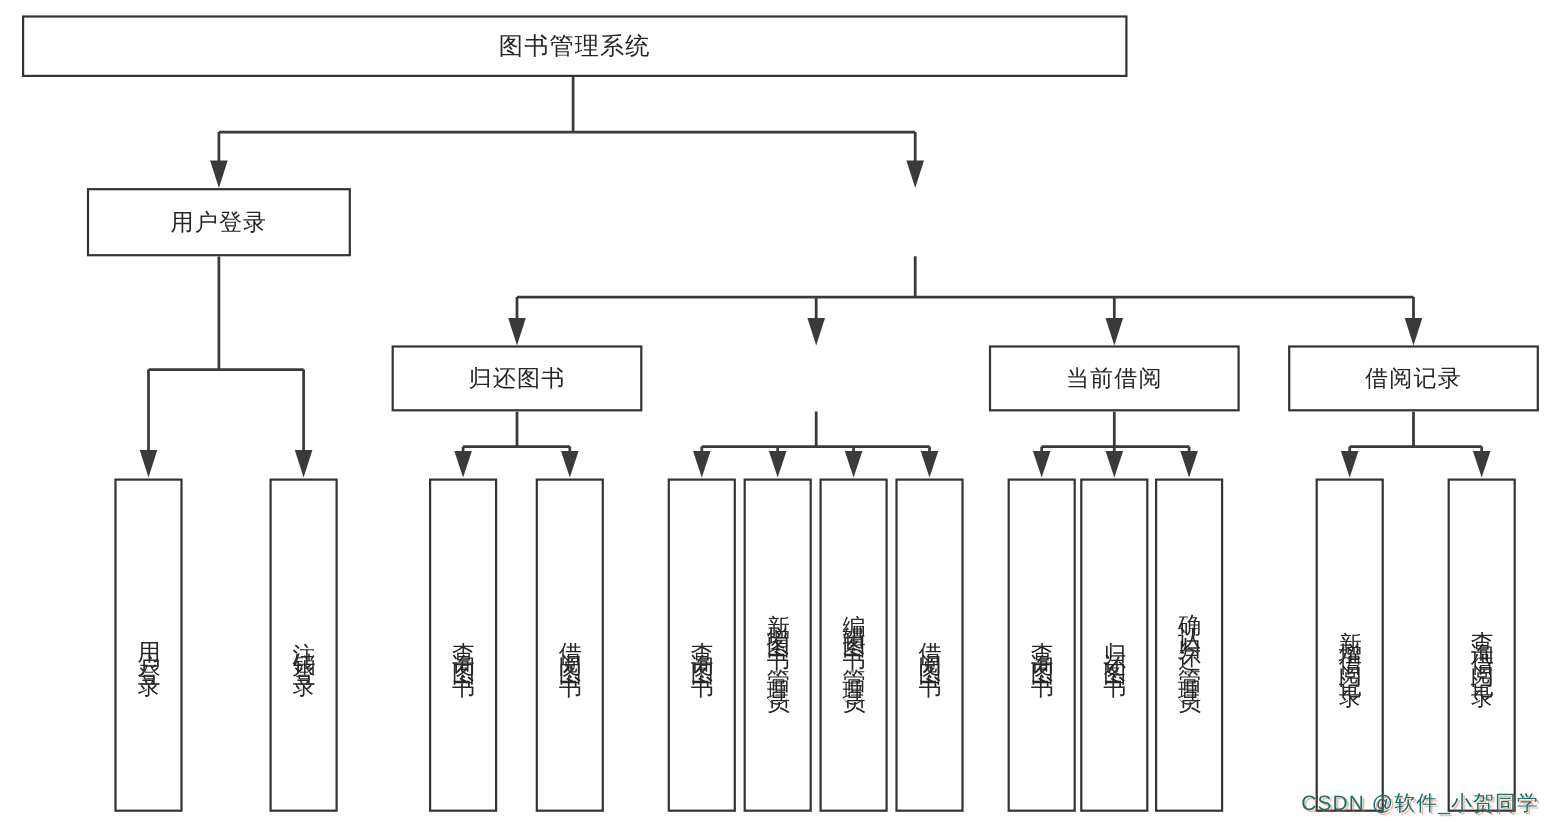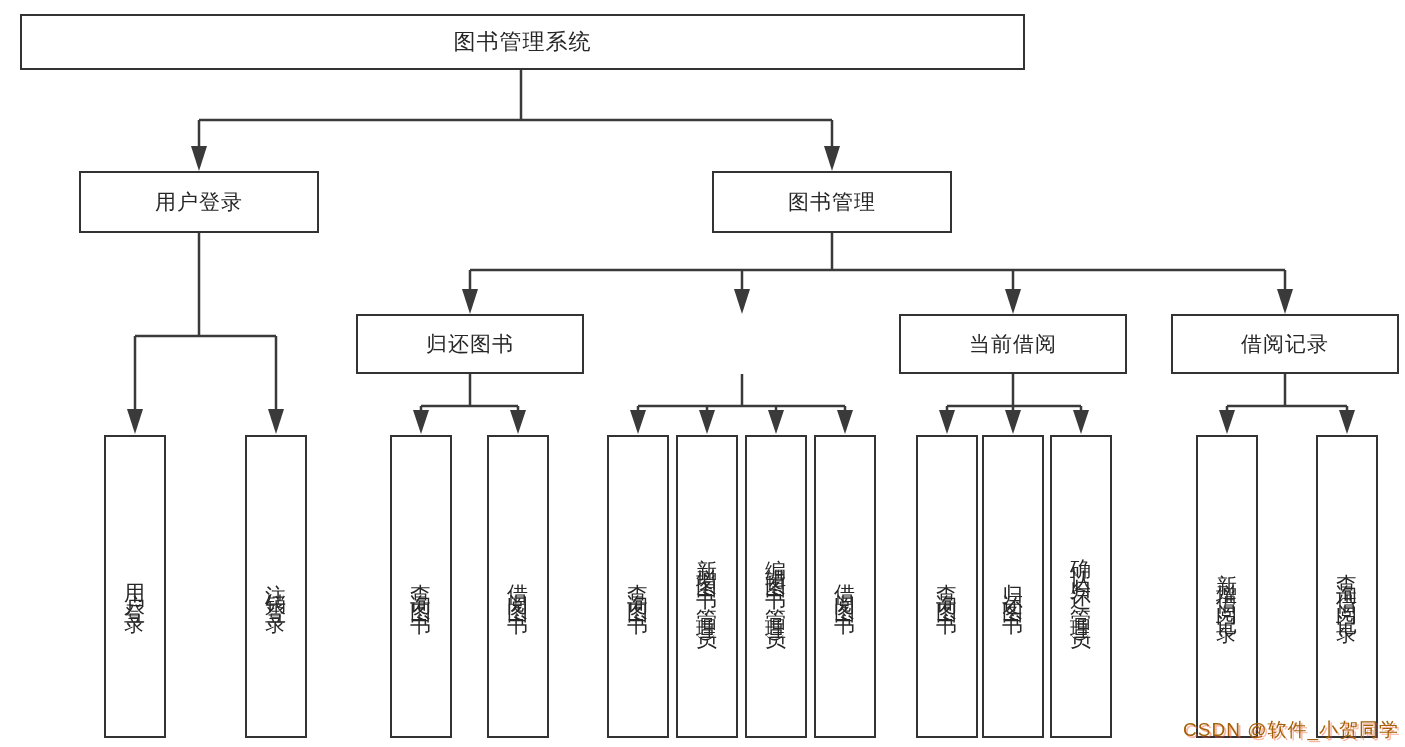--- a/index.html
+++ b/index.html
@@ -61,21 +61,21 @@
   .n-c_return   { left: 982px; }
   .n-c_confirm  { left: 1050px; }
   .n-r_add      { left: 1196px; }
   .n-r_query    { left: 1316px; }
   .watermark {
     position: absolute;
     right: 6px;
     bottom: 4px;
     font-size: 19px;
     letter-spacing: 1px;
-    color: #a16207;
+    color: #0f766e;
     text-shadow: 2px 2px 0 rgba(252, 85, 49, 0.45);
     white-space: nowrap;
   }
   .wires path { stroke: #3a3a3a; stroke-width: 2.5; fill: none; }
   .wires polygon { fill: #3a3a3a; stroke: none; }
 </style>
 </head>
 <body>
 
 <div class="stage">
@@ -123,23 +123,20 @@
     </g>
   </svg>
 
   <div class="node hbox root-box n-root">
     <span>图书管理系统</span>
   </div>
 
   <div class="node hbox n-login">
     <span>用户登录</span>
   </div>
-  <div class="node hbox n-manage">
-    <span>图书管理</span>
-  </div>
 
   <div class="node hbox n-rec">
     <span>归还图书</span>
   </div>
   <div class="node hbox n-current">
     <span>当前借阅</span>
   </div>
   <div class="node hbox n-records">
     <span>借阅记录</span>
   </div>

